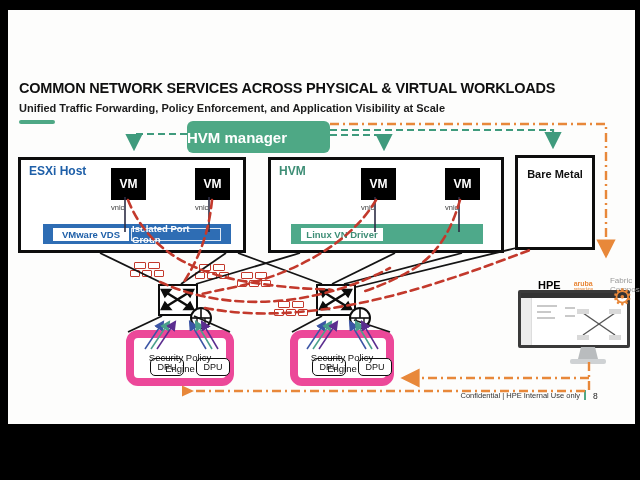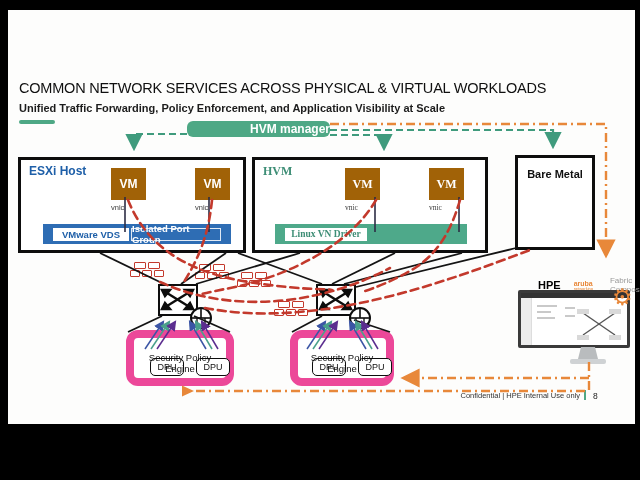--- a/index.html
+++ b/index.html
@@ -1,35 +1,35 @@
 <!DOCTYPE html>
 <html><head>
 <meta charset="utf-8">
 <style>
   html,body{margin:0;padding:0;background:#000;}
   #screen{position:relative;width:640px;height:480px;background:#000;overflow:hidden;
     font-family:"Liberation Sans",sans-serif;}
   #slide{position:absolute;left:8px;top:10px;width:627px;height:414px;background:#fdfdfc;}
   .abs{position:absolute;}
-  .title{left:11px;top:70px;width:600px;font-size:14.5px;font-weight:400;color:#101010;letter-spacing:-0.2px;}
+  .title{left:11px;top:70px;width:600px;font-size:14.5px;font-weight:700;color:#101010;letter-spacing:-0.2px;}
   .subtitle{left:11px;top:92px;width:600px;font-size:11px;color:#1c1c1c;font-weight:bold;}
   .green-dash{left:11px;top:110px;width:36px;height:4px;background:#4ea885;border-radius:2px;}
   
-  .hvm-mgr{left:179px;top:111px;width:143px;height:16px;background:#4ea885;border-radius:6px;
-    color:#fff;font-size:12px;font-weight:bold;display:flex;align-items:center;justify-content:flex-end;}
+  .hvm-mgr{left:179px;top:111px;width:143px;height:32px;background:#4ea885;border-radius:6px;
+    color:#fff;font-size:15px;font-weight:bold;display:flex;align-items:center;justify-content:flex-start;}
   
   .host{border:3px solid #0d0d0d;background:#fff;}
   .esxi{left:10px;top:147px;width:222px;height:90px;}
-  .hvm{left:244px;top:147px;width:230px;height:90px;font-family:Liberation Serif, serif;}
+  .hvm{left:260px;top:147px;width:230px;height:90px;}
   .baremetal{left:507px;top:145px;width:74px;height:89px;text-align:center;}
   .host-label{font-size:12px;font-weight:bold;position:absolute;left:8px;top:4px;}
   .esxi .host-label{color:#1e5fa8;}
   .hvm .host-label{color:#3e8e76;}
   .bm-label{font-size:11px;font-weight:bold;color:#101010;margin-top:10px;}
-  .vm{position:absolute;width:35px;height:32px;background:#a16207;color:#fff;font-size:12px;font-weight:bold;
+  .vm{position:absolute;width:35px;height:32px;background:#000000;color:#fff;font-size:12px;font-weight:bold;
     display:flex;align-items:center;justify-content:center;}
   .vnic{position:absolute;font-size:7.5px;color:#3c3c3c;}
   
   .bar{position:absolute;height:17px;display:flex;align-items:center;padding:10px;box-sizing:border-box;}
   .bar-blue{background:#2e6db4;}
   .bar-teal{background:#4ea98a;}
   .chip{background:#fff;height:13px;display:flex;align-items:center;justify-content:center;
     font-size:9.5px;font-weight:bold;padding:0 4px;box-sizing:border-box;}
   .chip-blue{color:#1e5fa8;}
   .chip-teal{color:#3e8e76;}

